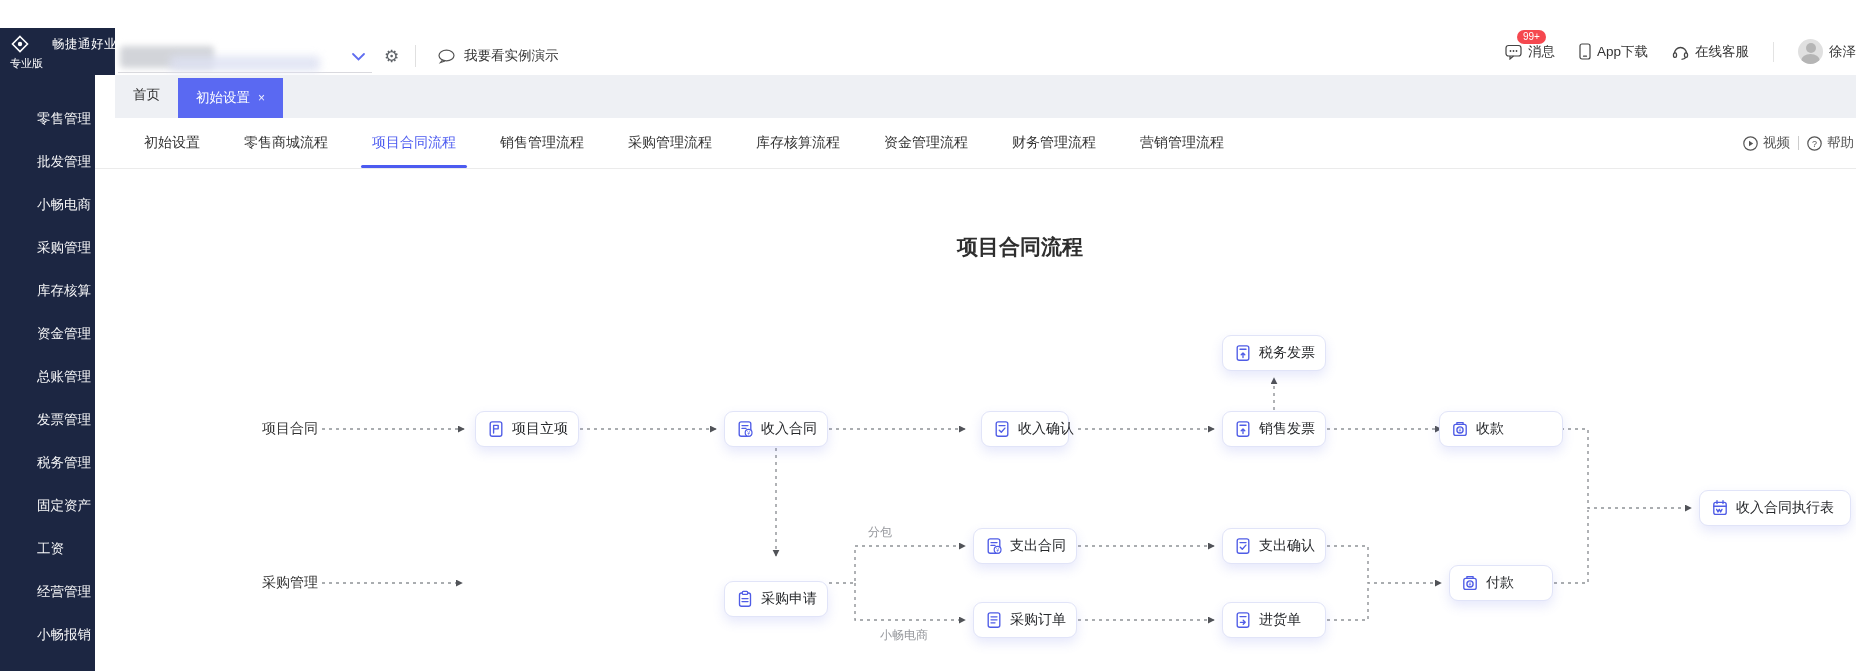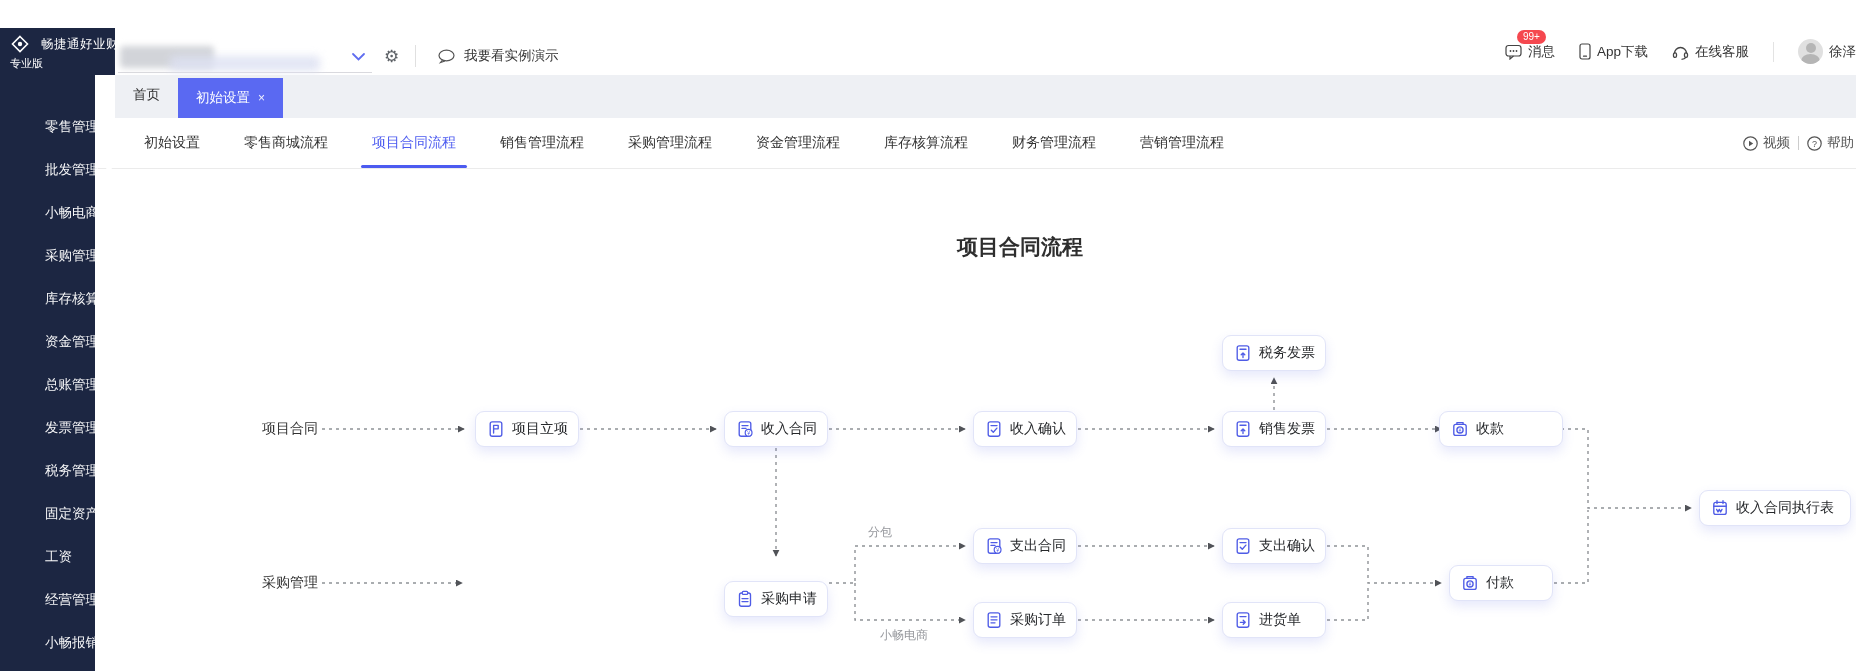--- a/index.html
+++ b/index.html
@@ -4,21 +4,21 @@
 <style>
   html,body{margin:0;padding:0;}
   body{
     width:1856px;height:671px;position:relative;overflow:hidden;
     background:#fff;font-family:"Liberation Sans",sans-serif;
     -webkit-font-smoothing:antialiased;color:#333;
   }
   
   .header{position:absolute;left:0;top:28px;width:1856px;height:47px;background:#fff;}
   .logo-block{position:absolute;left:0;top:0;width:115px;height:47px;background:#1c2642;color:#fff;}
-  .logo-row{display:flex;align-items:center;gap:11px;padding:6px 0 0 10px;}
+  .logo-row{display:flex;align-items:center;gap:22px;padding:6px 0 0 10px;}
   .logo-title{font-size:12.5px;letter-spacing:.5px;white-space:nowrap;}
   .logo-sub{font-size:11px;padding:2px 0 0 10px;}
   .search-wrap{position:absolute;left:118px;top:0;width:254px;height:44px;border-bottom:1px solid #d9d9de;}
   .blur1{position:absolute;left:2px;top:18px;width:94px;height:22px;background:#d2d4d9;border-radius:4px;filter:blur(3px);}
   .blur2{position:absolute;left:52px;top:28px;width:150px;height:15px;background:#dde1f2;border-radius:4px;filter:blur(4px);opacity:.85;}
   .chevron{position:absolute;right:6px;top:20px;}
   .gear{position:absolute;left:384px;top:20px;width:18px;height:18px;color:#5f6368;font-size:17px;line-height:18px;}
   .hdr-div{position:absolute;left:415px;top:17px;height:22px;border-left:1px solid #e0e0e0;}
   .demo{position:absolute;left:437px;top:19px;display:flex;align-items:center;gap:8px;font-size:13.5px;color:#333;}
   .hdr-right{position:absolute;right:0;top:0;height:47px;display:flex;align-items:center;gap:24px;padding-right:0;}
@@ -38,21 +38,21 @@
   .navrow{position:absolute;left:95px;top:118px;right:0;height:50px;background:#fff;border-bottom:1px solid #ebebeb;display:flex;align-items:stretch;}
   .nav-tabs{display:flex;padding-left:38px;}
   .nav-tab{position:relative;line-height:49px;padding:0 11px;margin-right:22px;font-size:14px;color:#333;white-space:nowrap;cursor:pointer;}
   .nav-tab.active{color:#4c5bf0;}
   .nav-tab.active:after{content:"";position:absolute;left:0;right:0;bottom:0;height:3px;background:#4c5bf0;border-radius:2px;}
   .nav-actions{margin-left:auto;display:flex;align-items:center;gap:8px;padding-right:2px;font-size:13.5px;color:#555;}
   .nav-act{display:flex;align-items:center;gap:5px;cursor:pointer;white-space:nowrap;}
   .nav-vdiv{height:14px;border-left:1px solid #ccc;}
   
   .sidebar{position:absolute;left:0;top:75px;bottom:0;width:95px;background:#1c2642;}
-  .side-list{list-style:none;margin:16px;padding:14px 0 0 9px;}
+  .side-list{list-style:none;margin:8px;padding:14px 0 0 9px;}
   .side-item{height:43px;display:flex;align-items:center;padding-left:20px;color:rgba(255,255,255,.96);font-size:13.5px;cursor:pointer;white-space:nowrap;}
   .caret{width:0;height:0;border-left:4.5px solid transparent;border-right:4.5px solid transparent;border-top:5px solid #fff;margin-left:6px;}
   
   .flow{position:absolute;inset:0;pointer-events:none;}
   .flow-title{position:absolute;left:1020px;top:247px;transform:translate(-50%,-50%);font-size:21px;font-weight:600;color:#2e2e2e;white-space:nowrap;}
   .edges{position:absolute;inset:0;}
   .node{position:absolute;transform:translate(-50%,-50%);height:36px;background:#fff;border:1px solid #e1e4f8;border-radius:9px;
         box-shadow:0 5px 12px rgba(99,110,232,.16);display:flex;align-items:center;gap:7px;padding:0 11px;box-sizing:border-box;
         font-size:14px;color:#26282b;white-space:nowrap;pointer-events:auto;}
   .row-label{position:absolute;transform:translate(-100%,-50%);font-size:14px;color:#333;white-space:nowrap;}
@@ -158,22 +158,22 @@
   </div>
 </div>
 
 <div class="navrow">
   <div class="nav-tabs" id="nav-tabs">
       <div class="nav-tab">初始设置</div>
       <div class="nav-tab">零售商城流程</div>
       <div class="nav-tab active">项目合同流程</div>
       <div class="nav-tab">销售管理流程</div>
       <div class="nav-tab">采购管理流程</div>
+      <div class="nav-tab">库存核算流程</div>
       <div class="nav-tab">资金管理流程</div>
-      <div class="nav-tab">库存核算流程</div>
       <div class="nav-tab">财务管理流程</div>
       <div class="nav-tab">营销管理流程</div>
     </div>
   <div class="nav-actions">
     <span class="nav-act">
       <span style="display:inline-flex;">
         <svg width="15" height="15" viewBox="0 0 15 15">
             <circle cx="7.5" cy="7.5" r="6.7" fill="none" stroke="#555" stroke-width="1.2"></circle>
             <path d="M6 4.8 L10.2 7.5 L6 10.2 Z" fill="#555"></path>
           </svg>
@@ -280,21 +280,21 @@
         <span style="display: inline-flex; flex: 0 0 auto;">
           <svg width="18" height="18" viewBox="0 0 18 18">
             <rect x="3.2" y="1.8" width="11.6" height="14.4" rx="2" fill="none" stroke="#4f5ce6" stroke-width="1.35" stroke-linecap="round" stroke-linejoin="round"></rect>
             <path d="M6 5.6h6 M6 8.4h4" fill="none" stroke="#4f5ce6" stroke-width="1.35" stroke-linecap="round" stroke-linejoin="round"></path>
             <circle cx="12.6" cy="12.8" r="3.4" fill="#fff" stroke="#4f5ce6" stroke-width="1.2"></circle>
             <text x="12.6" y="14.6" font-size="5.2" text-anchor="middle" fill="#4f5ce6">¥</text>
           </svg>
         </span>
         <span>收入合同</span>
       </div>
-      <div class="node" style="left: 1025px; top: 429px; width: 104px;">
+      <div class="node" style="left: 1025px; top: 429px; width: 88px;">
         <span style="display: inline-flex; flex: 0 0 auto;">
           <svg width="18" height="18" viewBox="0 0 18 18">
             <rect x="3.2" y="1.8" width="11.6" height="14.4" rx="2" fill="none" stroke="#4f5ce6" stroke-width="1.35" stroke-linecap="round" stroke-linejoin="round"></rect>
             <path d="M6 5.6h6" fill="none" stroke="#4f5ce6" stroke-width="1.35" stroke-linecap="round" stroke-linejoin="round"></path>
             <path d="M6.3 10.2 l2 2.1 3.6-4.2" fill="none" stroke="#4f5ce6" stroke-width="1.35" stroke-linecap="round" stroke-linejoin="round"></path>
           </svg>
         </span>
         <span>收入确认</span>
       </div>
       <div class="node" style="left: 1274px; top: 429px; width: 104px;">

